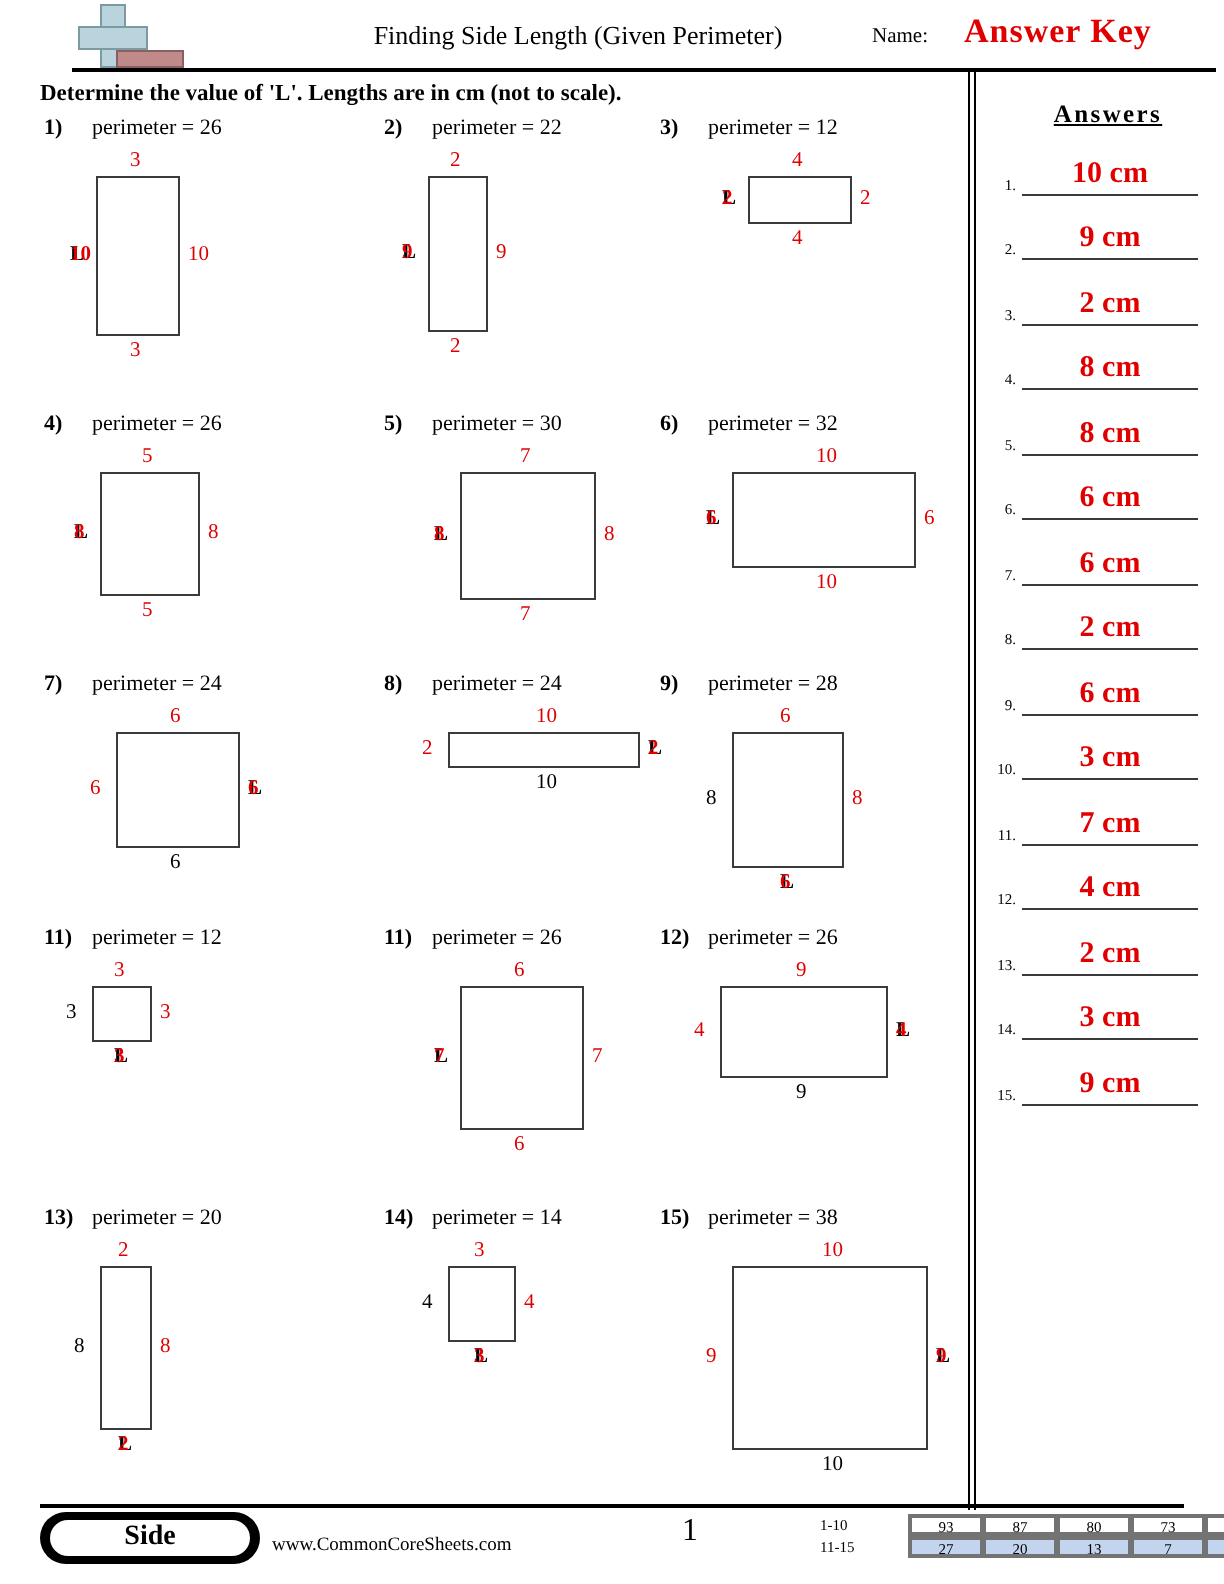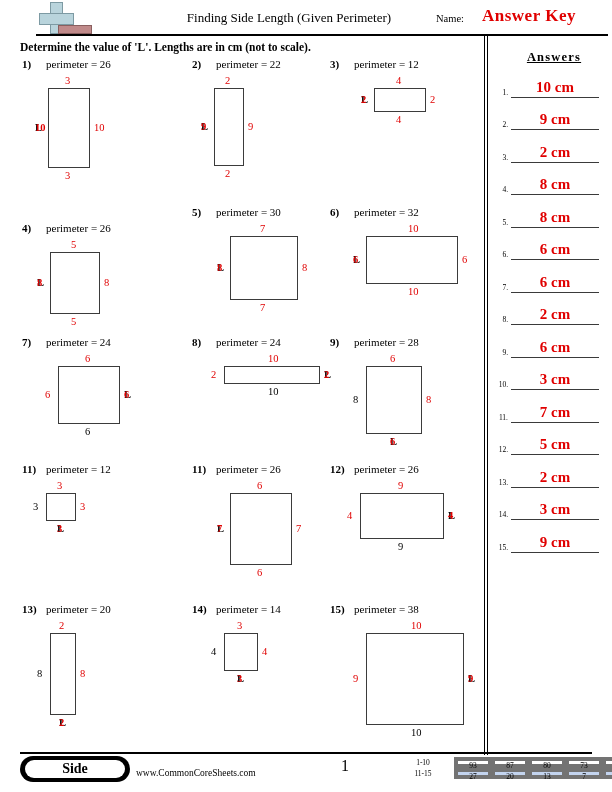--- a/index.html
+++ b/index.html
@@ -242,28 +242,28 @@
   }
   #score-table {
     position: absolute;
     left: 410px; top: 757px;
     font-size: 0;
   }
   .score-row { display: flex; align-items: stretch; height: 11px; }
   .score-label {
     width: 26px;
     font-size: 7.5px;
-    text-align: center;
+    text-align: left;
     padding-right: 19px;
     line-height: 11px;
     font-family: "Liberation Serif", serif;
   }
   .score-cell {
     width: 38px;
-    border: 4px solid #737373;
+    border: 2px solid #737373;
     margin-left: -1px;
     font-size: 7.5px;
     line-height: 9px;
     text-align: center;
     font-family: "Liberation Serif", serif;
     box-sizing: border-box;
   }
   .score-cell.shaded { background: #c3d4ef; }
   .score-cell.plain { background: #ffffff; }
 </style>
@@ -340,21 +340,21 @@
         <div class="ans-val">3 cm</div>
       </div>
       <div class="ans-row">
         <div class="ans-num">11.</div>
         <div class="ans-line"></div>
         <div class="ans-val">7 cm</div>
       </div>
       <div class="ans-row">
         <div class="ans-num">12.</div>
         <div class="ans-line"></div>
-        <div class="ans-val">5 cm</div>
+        <div class="ans-val">4 cm</div>
       </div>
       <div class="ans-row">
         <div class="ans-num">13.</div>
         <div class="ans-line"></div>
         <div class="ans-val">2 cm</div>
       </div>
       <div class="ans-row">
         <div class="ans-num">14.</div>
         <div class="ans-line"></div>
         <div class="ans-val">3 cm</div>
@@ -400,21 +400,21 @@
         <div class="rect" style="left: 44px; top: 14px; width: 52px; height: 24px;"></div>
         <div class="lbl red" style="left: 66px; top: 1px;">4</div>
         <div class="lbl red" style="left: 66px; top: 40px;">4</div>
         <div class="lstack" style="left: 31px; top: 20px;">
           <span class="l-letter">L</span>
           <span class="l-ans">2</span>
         </div>
         <div class="lbl red" style="left: 100px; top: 20px;">2</div>
       </div>
     </div>
-    <div class="prob" style="left: 22px; top: 164px;">
+    <div class="prob" style="left: 22px; top: 148px;">
       <div class="prob-head"><span class="prob-num">4)</span><span class="prob-peri">perimeter = 26</span></div>
       <div class="shape-area" style="height: 96px;">
         <div class="rect" style="left: 28px; top: 14px; width: 50px; height: 62px;"></div>
         <div class="lbl red" style="left: 49px; top: 1px;">5</div>
         <div class="lbl red" style="left: 49px; top: 78px;">5</div>
         <div class="lstack" style="left: 15px; top: 39px;">
           <span class="l-letter">L</span>
           <span class="l-ans">8</span>
         </div>
         <div class="lbl red" style="left: 82px; top: 39px;">8</div>

